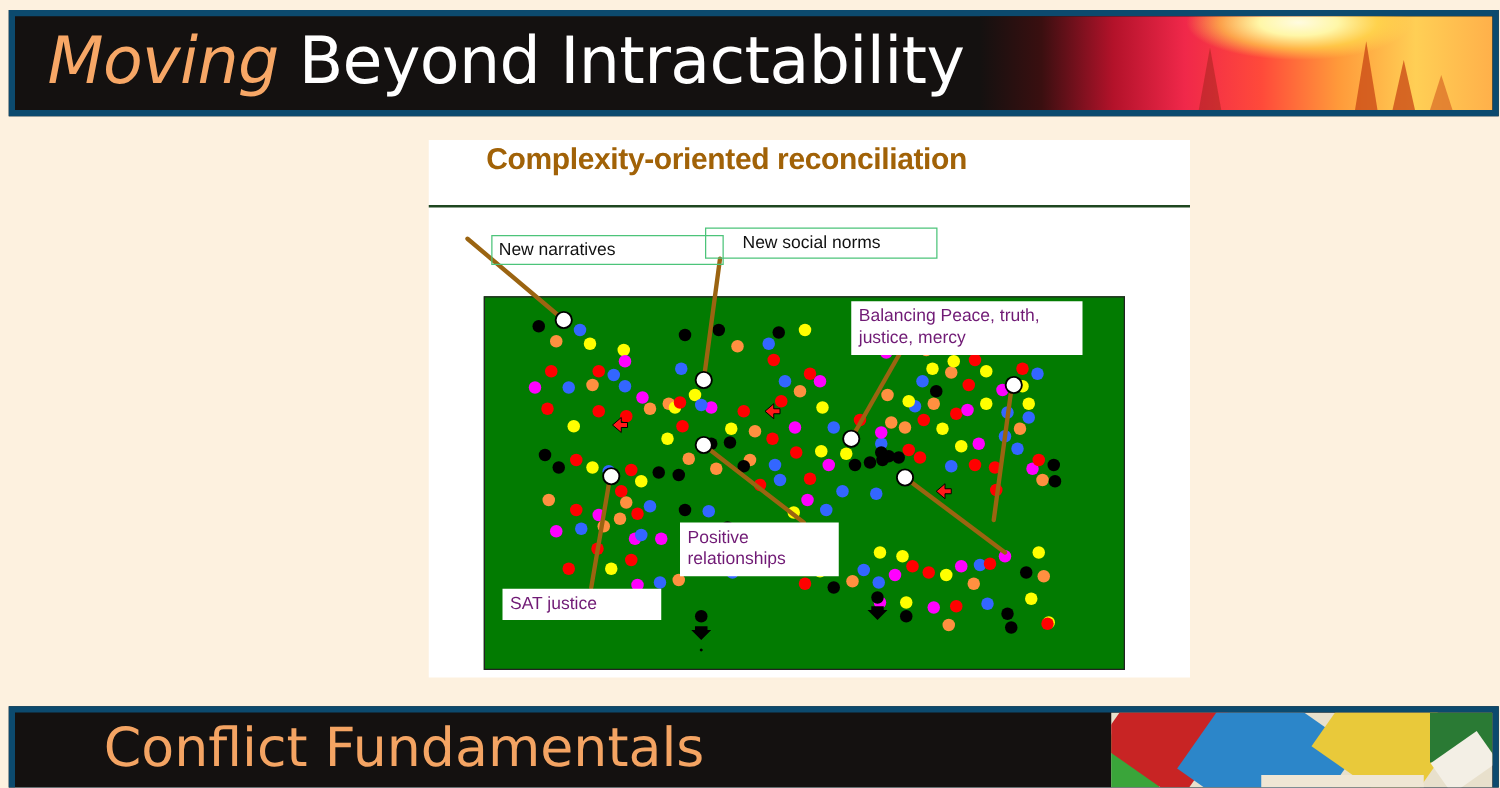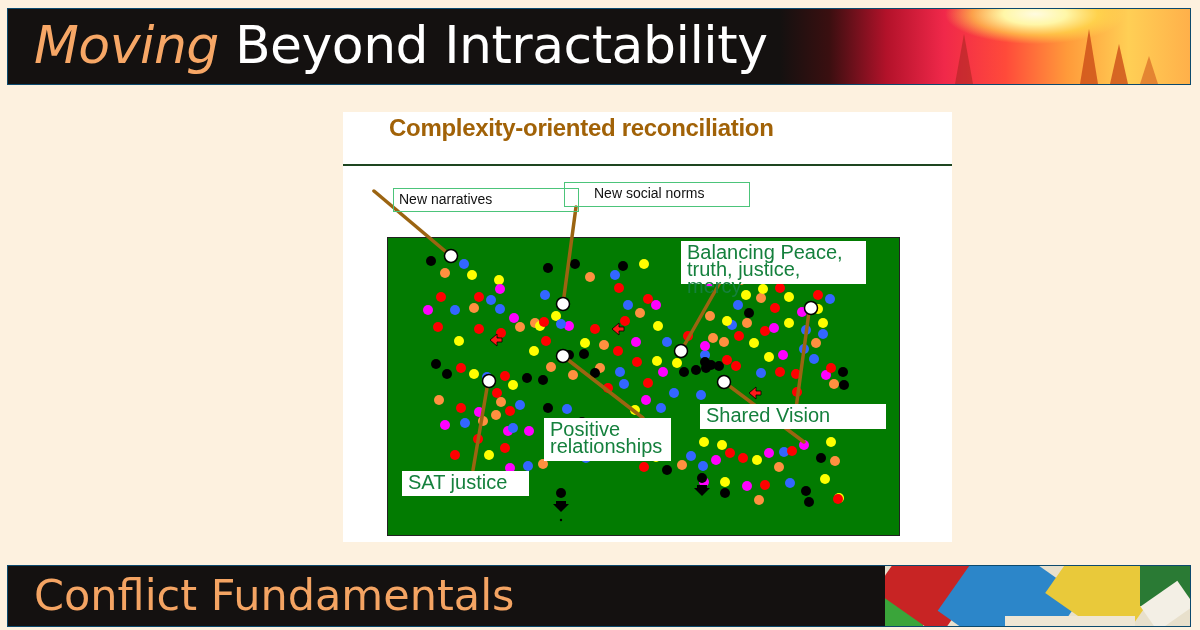--- a/index.html
+++ b/index.html
@@ -5,32 +5,32 @@
   html, body { margin: 0; padding: 0; }
   body {
     width: 1200px; height: 630px; overflow: hidden;
     background: #fdf1df;
     position: relative;
     font-family: "DejaVu Sans", sans-serif;
   }
   .banner {
     position: absolute; left: 7px; width: 1182px;
     background: #141110; overflow: hidden;
-    border: 1px solid #0c4a6e;
+    border: 5px solid #0c4a6e;
   }
   .banner.top { top: 8px; height: 75px; }
   .banner.bottom { top: 565px; height: 60px; }
   .banner-title {
     position: absolute; left: 26px;
     font-family: "DejaVu Sans", sans-serif;
     white-space: nowrap; z-index: 2;
   }
   .top .banner-title { top: 6px; font-size: 52px; color: #fff; letter-spacing: -0.5px; }
   .top .banner-title .accent { color: #f7a766; font-style: italic; }
-  .bottom .banner-title { top: 4px; font-size: 43px; color: #f4a463; }
+  .bottom .banner-title { top: 4px; font-size: 43px; color: #f4a463; margin-left: 45px; }
   .sunset {
     position: absolute; right: 0; top: 0; width: 410px; height: 75px;
     background:
       radial-gradient(ellipse 90px 30px at 255px 5px, #fffbe0 0%, #fff7a8 35%, rgba(255,230,80,0.6) 70%, rgba(255,200,60,0) 100%),
       linear-gradient(90deg, #141110 0%, #3a0f10 12%, #b3122a 26%, #f0284a 40%, #ff4a3a 55%, #ff9a3a 70%, #ffcf55 85%, #ffb04a 100%);
   }
   .tree {
     position: absolute; bottom: 0; width: 0; height: 0;
     border-left: 9px solid transparent; border-right: 9px solid transparent;
     border-bottom: 50px solid rgba(200,70,20,0.75);
@@ -58,21 +58,21 @@
     font-family: "Liberation Sans", sans-serif; font-size: 14px; color: #111;
     padding: 2px 5px; box-sizing: border-box;
   }
   .field {
     position: absolute; left: 44px; top: 125px; width: 513px; height: 299px;
     background: #027b01; border: 1px solid #222; box-sizing: border-box;
   }
   .overlay { position: absolute; left: 0; top: 0; width: 609px; height: 430px; pointer-events: none; }
   .white-label {
     position: absolute; background: #fff;
-    font-family: "Liberation Sans", sans-serif; font-size: 20px; color: #15803d;
+    font-family: "Liberation Sans", sans-serif; font-size: 14px; color: #701a75;
     padding: 3px 6px; box-sizing: border-box; line-height: 17px;
   }
 </style>
 </head>
 <body>
 
 <div class="banner top">
   <div class="sunset">
     <div class="tree" style="left:175px; border-bottom-color: rgba(120,30,10,0.35);"></div>
     <div class="tree" style="left:300px; height:0; border-bottom-width:55px;"></div>
@@ -328,23 +328,20 @@
   <div class="outlined-label" style="left:50px; top:76px; width:186px; height:24px;">
     <span>New narratives</span>
   </div>
   <div class="outlined-label" style="left:221px; top:70px; width:186px; height:25px;padding-left:29px;">
     <span>New social norms</span>
   </div>
 
   <div class="white-label" style="left:338px; top:129px; width:185px; height:43px;">
     <span>Balancing Peace, truth, justice, mercy</span>
   </div>
-  <div class="white-label" style="left:357px; top:292px; width:186px; height:25px;">
-    <span>Shared Vision</span>
-  </div>
   <div class="white-label" style="left:201px; top:306px; width:128px; height:43px; width:127px;">
     <span style="display:block; width:90px;">Positive relationships</span>
   </div>
   <div class="white-label" style="left:59px; top:359px; width:127px; height:25px;">
     <span>SAT justice</span>
   </div>
 </div>
 
 <div class="banner bottom">
   <div class="banner-title">Conflict Fundamentals</div>

